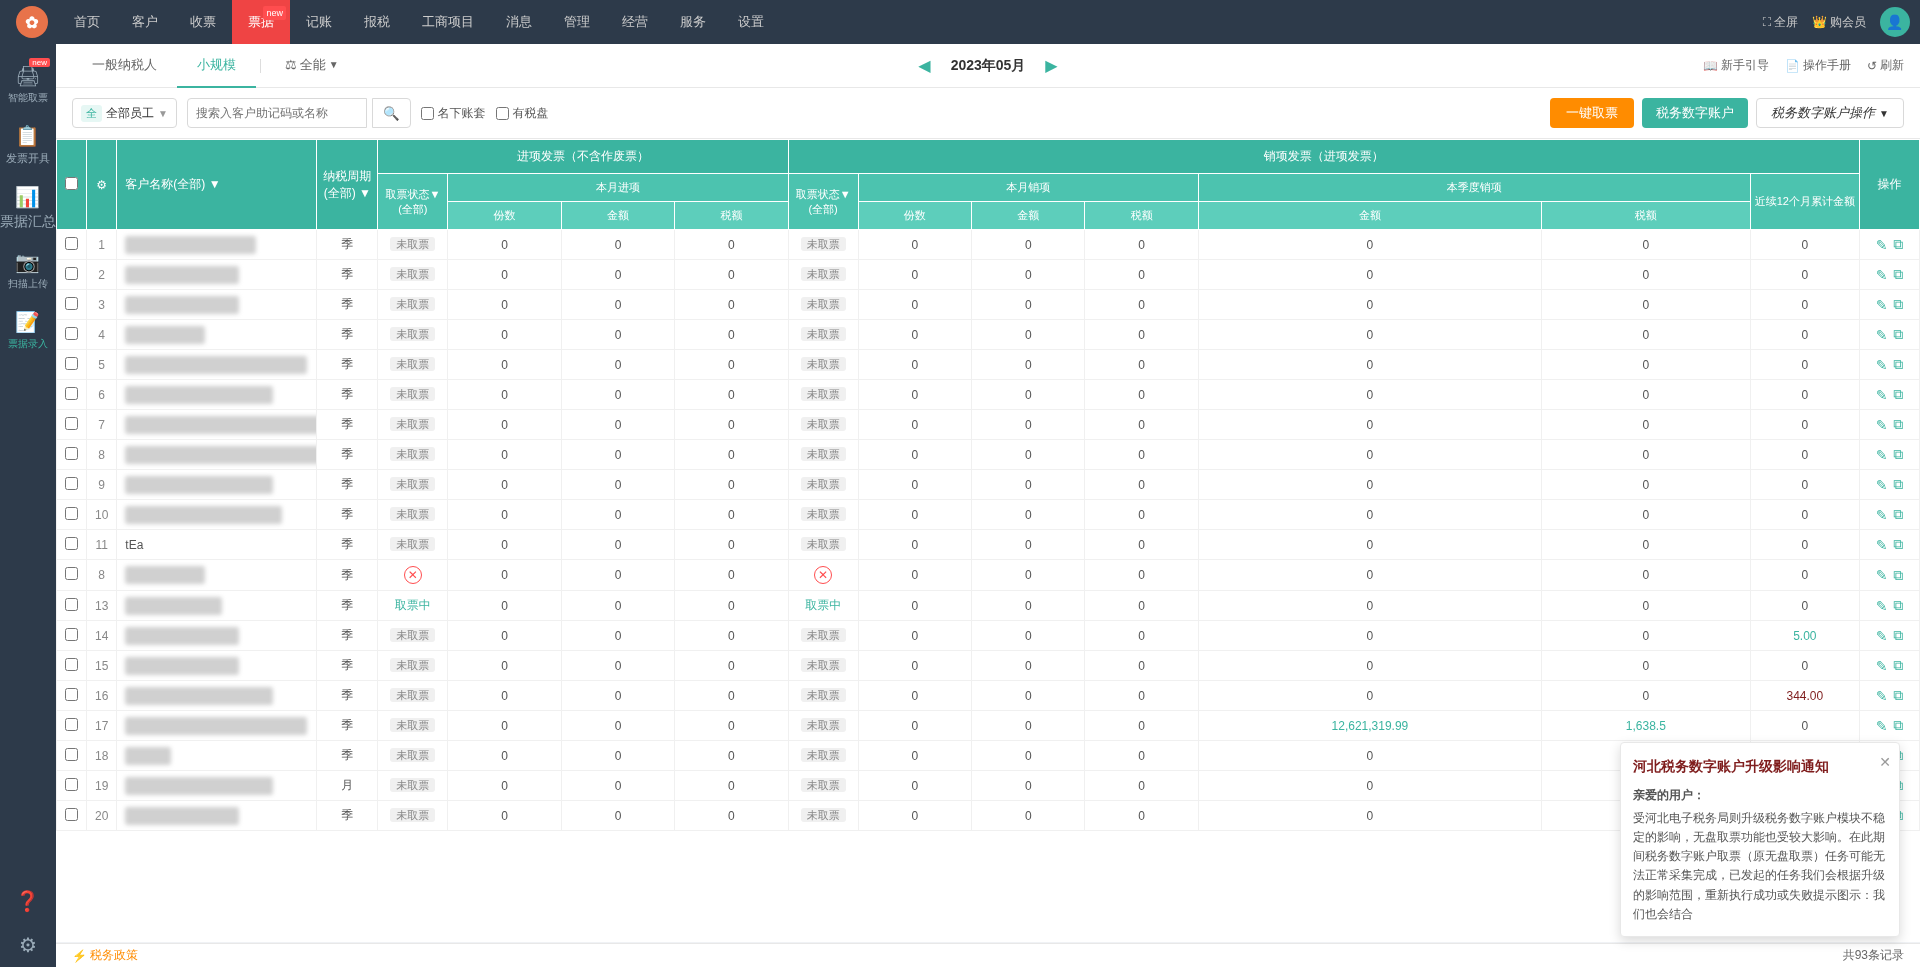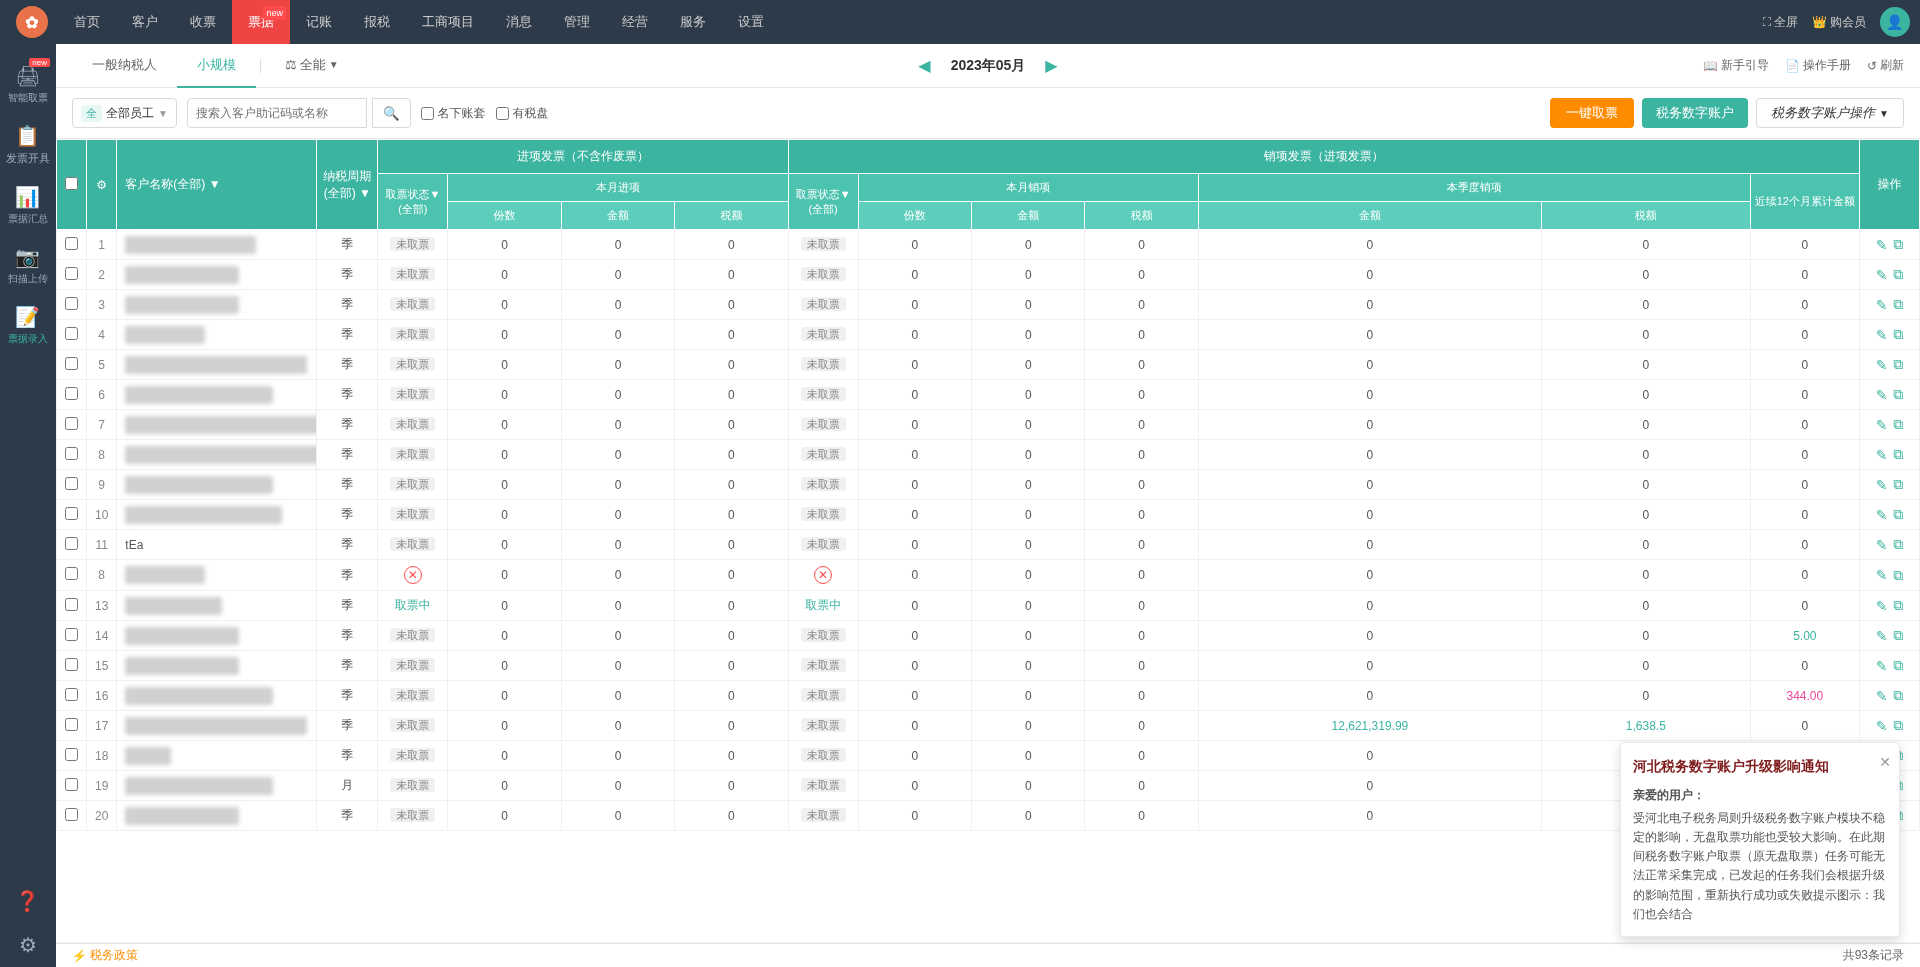--- a/index.html
+++ b/index.html
@@ -433,21 +433,21 @@
     <span class="icon">🖨</span>
     <span style="font-size:10px;text-align:center;line-height:1.2;">智能取票</span>
     <span style="position:absolute;top:4px;right:6px;background:#ff4d4f;color:white;font-size:8px;padding:0 3px;border-radius:2px;">new</span>
   </div>
   <div class="sidebar-item">
     <span class="icon">📋</span>
     <span style="font-size:11px;text-align:center;line-height:1.2;">发票开具</span>
   </div>
   <div class="sidebar-item">
     <span class="icon">📊</span>
-    <span style="font-size:10px;text-align:center;line-height:1.2;">票据汇总</span>
+    <span style="font-size:14px;text-align:center;line-height:1.2;">票据汇总</span>
   </div>
   <div class="sidebar-item">
     <span class="icon">📷</span>
     <span style="font-size:10px;text-align:center;line-height:1.2;">扫描上传</span>
   </div>
   <div class="sidebar-item active">
     <span class="icon">📝</span>
     <span style="font-size:10px;text-align:center;line-height:1.2;">票据录入</span>
   </div>
   <div class="sidebar-bottom">
@@ -913,21 +913,21 @@
       <td><span style="background:#f0f0f0;color:#888;padding:1px 6px;border-radius:3px;font-size:11px;">未取票</span></td>
       <td>0</td>
       <td>0</td>
       <td>0</td>
       <td><span style="background:#f0f0f0;color:#888;padding:1px 6px;border-radius:3px;font-size:11px;">未取票</span></td>
       <td>0</td>
       <td>0</td>
       <td>0</td>
       <td>0</td>
       <td>0</td>
-      <td><span style="color:#ec4899;margin-top:46px;">344.00</span></td>
+      <td><span style="color:#7f1d1d;margin-top:46px;">344.00</span></td>
       <td>
         <div class="action-icons">
           <span class="action-icon" title="编辑">✎</span>
           <span class="action-icon" title="复制">⧉</span>
         </div>
       </td>
     </tr>
           <tr>
       <td><input type="checkbox" style=""></td>
       <td style="color:#888;">17</td>

